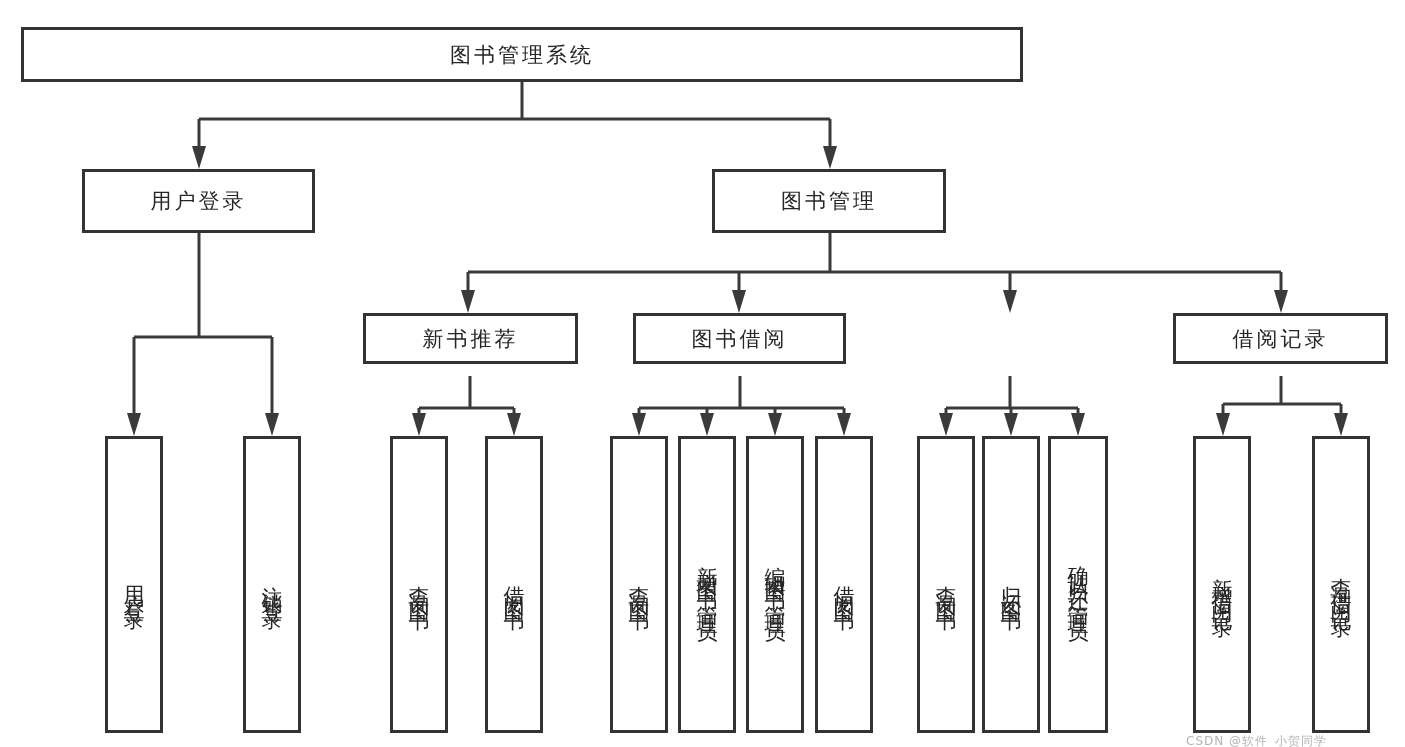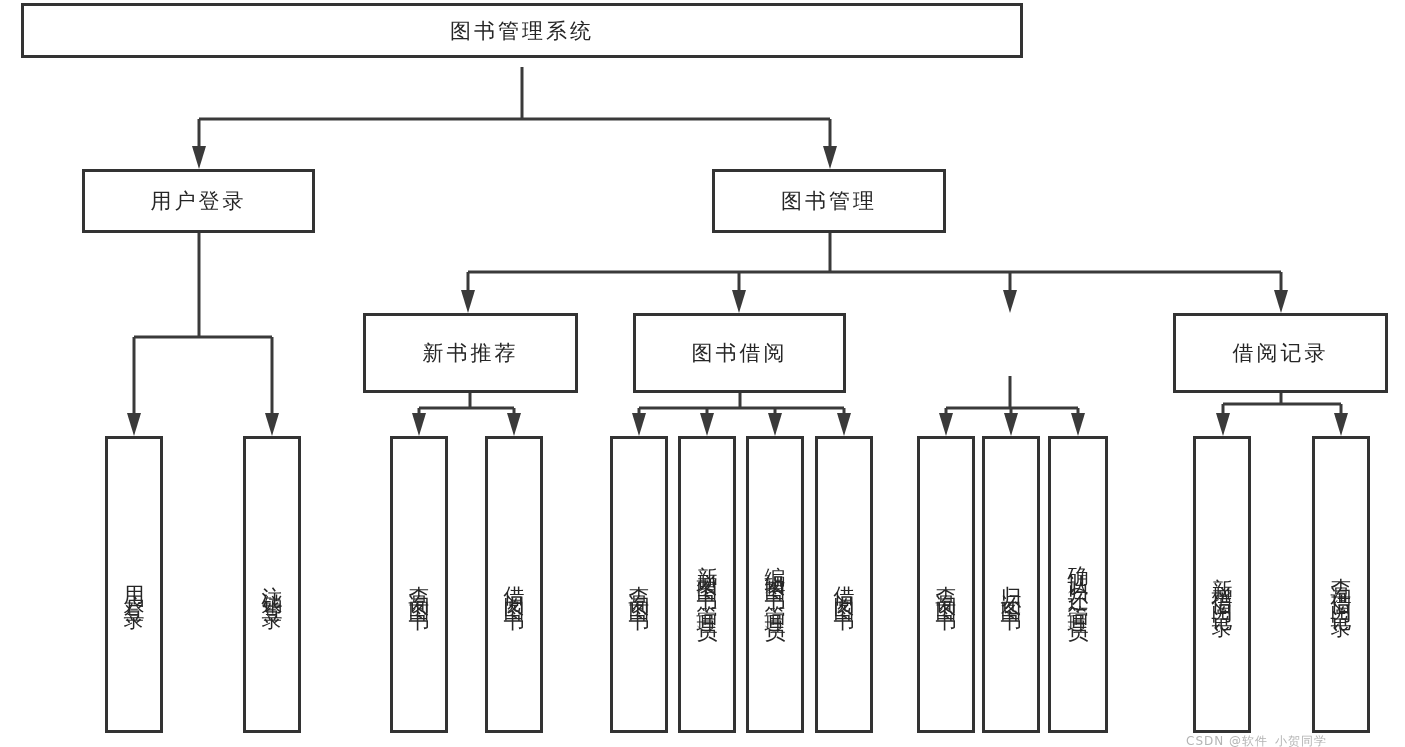--- a/index.html
+++ b/index.html
@@ -36,24 +36,24 @@
   }
   .vlabel {
     writing-mode: vertical-rl;
     text-orientation: mixed;
     font-size: 21px;
     letter-spacing: 8px;
     white-space: nowrap;
     color: #262626;
   }
   
-  .root   { left: 21px;  top: 3px;  width: 1002px; height: 55px; }
+  .root   { left: 21px;  top: 27px;  width: 1002px; height: 55px; }
   .l2a    { left: 82px;  top: 169px; width: 233px;  height: 64px; }
   .l2b    { left: 712px; top: 169px; width: 234px;  height: 64px; }
-  .l3     { top: 313px;  height: 80px; align-items: center; }
+  .l3     { top: 313px;  height: 51px; align-items: center; }
   .l3a    { left: 363px;  width: 215px; }
   .l3b    { left: 633px;  width: 213px; font-family: Liberation Mono, monospace; }
   .l3c    { left: 903px;  width: 215px; }
   .l3d    { left: 1173px; width: 215px; }
   .leaf   { top: 436px; height: 297px; width: 58px; }
   .lfA1 { left: 105px; }  .lfA2 { left: 243px; }
   .lfB1 { left: 390px; }  .lfB2 { left: 485px; }
   .lfC1 { left: 610px; }  .lfC2 { left: 678px; }  .lfC3 { left: 746px; }  .lfC4 { left: 815px; }
   .lfD1 { left: 917px; }  .lfD2 { left: 982px; }  .lfD3 { left: 1048px; width: 60px; }
   .lfE1 { left: 1193px; } .lfE2 { left: 1312px; }

